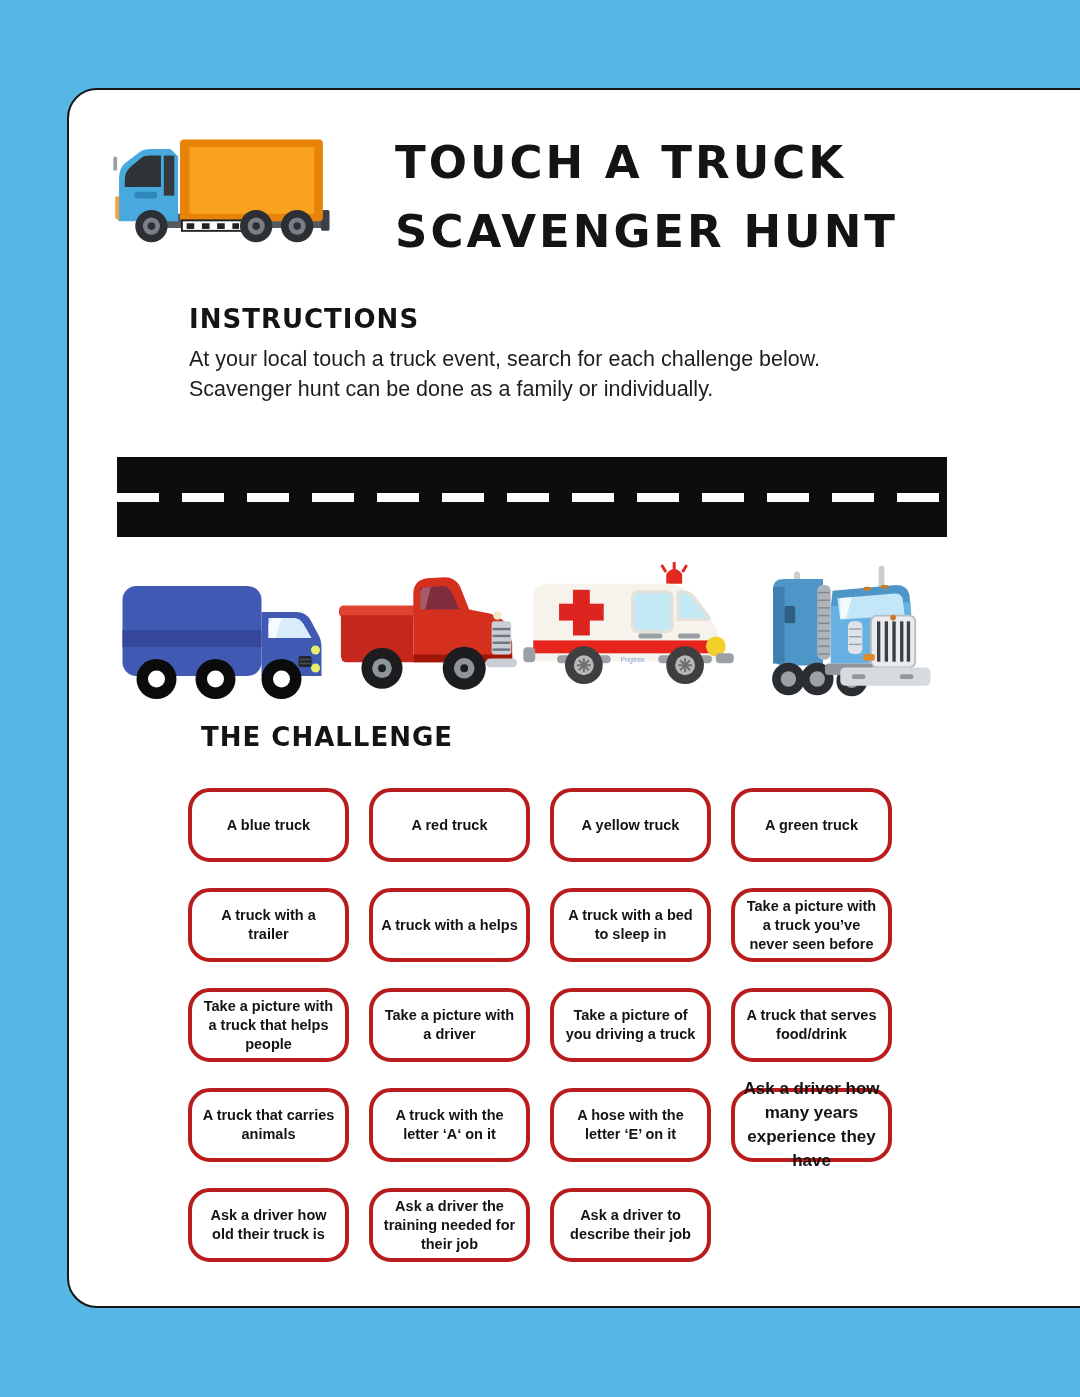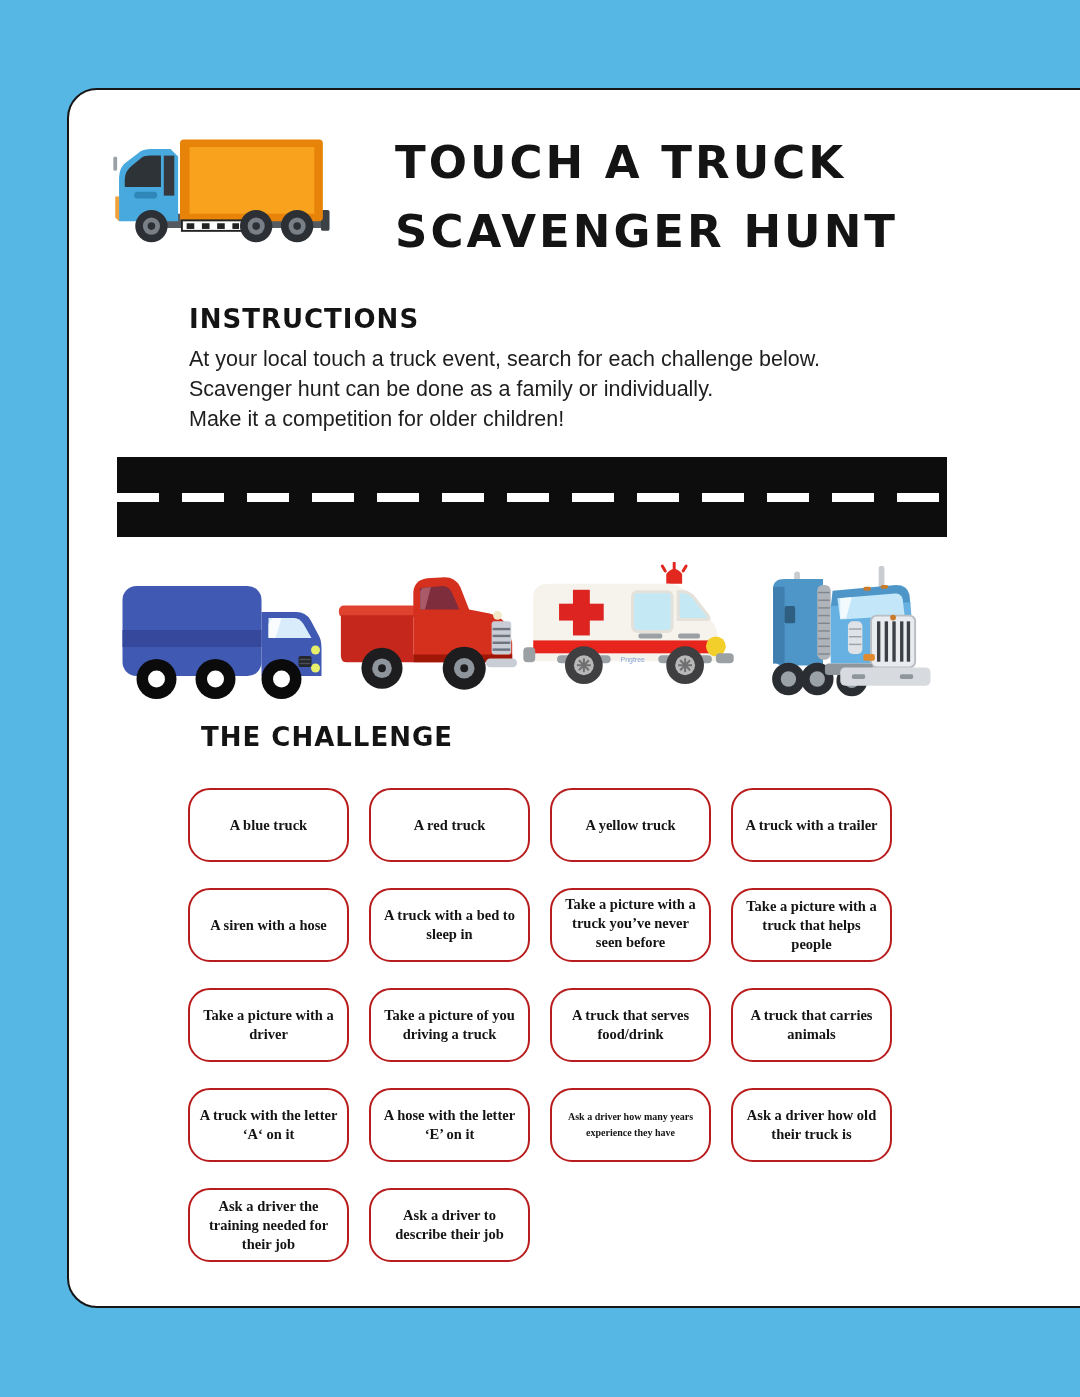--- a/index.html
+++ b/index.html
@@ -55,30 +55,29 @@
   
   .challenge-heading { position:absolute; left:132px; top:632px; }
   .grid {
     position:absolute; left:119px; top:698px;
     display:grid;
     grid-template-columns:repeat(4, 161px);
     grid-auto-rows:74px;
     column-gap:20px; row-gap:26px;
   }
   .cell {
-    border:2px solid #b91c1c; border-radius:22px;
+    border:4px solid #b91c1c; border-radius:22px;
     background:#ffffff;
     display:flex; align-items:center; justify-content:center;
     text-align:center;
     font-weight:bold; font-size:14.5px; line-height:19px; color:#141414;
     padding:3px 8px;
-    font-family:Liberation Serif, serif;
   }
   .cell.overflow { align-items:flex-start; padding-top:5px; overflow:visible; }
-  .cell.small { font-size:10px; line-height:16px;text-align:center; }
+  .cell.small { font-size:17px; line-height:24px;text-align:center; }
 </style>
 </head>
 <body>
 
 <div class="card">
 
   <svg class="logo" viewBox="0 0 240 126" aria-hidden="true">
     <rect x="62" y="90" width="170" height="15" fill="#555a60"></rect>
     <rect x="226" y="86" width="9" height="22" rx="2" fill="#3c4146"></rect>
     <rect x="78" y="12" width="150" height="86" rx="4" fill="#e8830a"></rect>
@@ -109,21 +108,20 @@
 
   <div class="title">
     <div>TOUCH A TRUCK</div>
     <div>SCAVENGER HUNT</div>
   </div>
 
   <h2 class="h-hand instructions-heading">INSTRUCTIONS</h2>
   <div class="instructions-body">
     <div>At your local touch a truck event, search for each challenge below.</div>
     <div>Scavenger hunt can be done as a family or individually.</div>
-    <div>Make it a competition for older children!</div>
   </div>
 
   <div class="road">
     <div class="road-line"></div>
   </div>
 
   <svg class="truck-img blue-truck" viewBox="0 0 215 122" aria-hidden="true">
     <rect x="4" y="6" width="139" height="90" rx="14" fill="#4059b2"></rect>
     <rect x="4" y="50" width="139" height="17" fill="#35489c"></rect>
     <path d="M143 32 L178 32 Q187 32 192 40 L200 55 Q203 60 203 68 L203 96 L143 96 Z" fill="#4059b2"></path>
@@ -262,22 +260,23 @@
     <rect x="100" y="121" width="14" height="5" rx="2" fill="#8f969c"></rect>
     <rect x="150" y="121" width="14" height="5" rx="2" fill="#8f969c"></rect>
   </svg>
 
   <h2 class="h-hand challenge-heading">THE CHALLENGE</h2>
 
   <div class="grid">
     <div class="cell">A blue truck</div>
     <div class="cell">A red truck</div>
     <div class="cell">A yellow truck</div>
+    <div class="cell">A green truck</div>
     <div class="cell">A truck with a trailer</div>
-    <div class="cell">A siren with a hose</div>
+    <div class="cell">A truck with a helps</div>
     <div class="cell">A truck with a bed to sleep in</div>
     <div class="cell overflow">Take a picture with a truck you’ve never seen before</div>
     <div class="cell">Take a picture with a truck that helps people</div>
     <div class="cell">Take a picture with a driver</div>
     <div class="cell">Take a picture of you driving a truck</div>
     <div class="cell">A truck that serves food/drink</div>
     <div class="cell">A truck that carries animals</div>
     <div class="cell">A truck with the letter ‘A‘ on it</div>
     <div class="cell">A hose with the letter ‘E’ on it</div>
     <div class="cell small">Ask a driver how many years experience they have</div>

